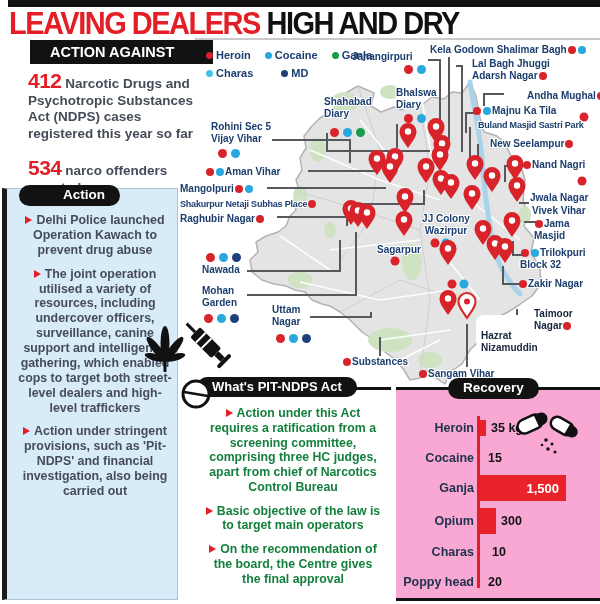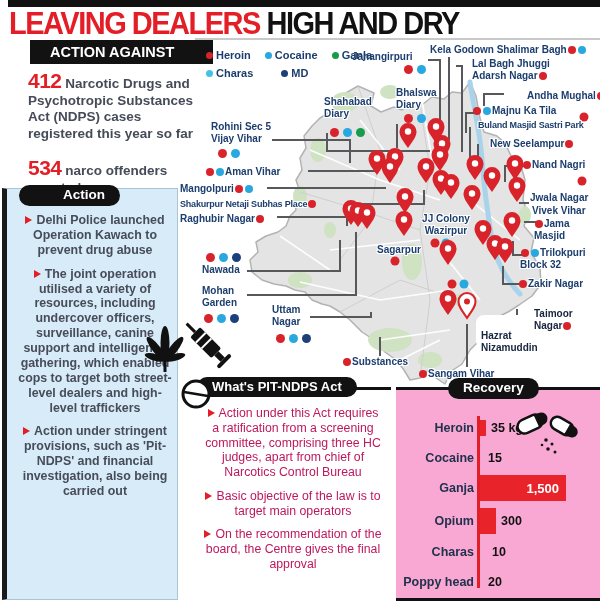--- a/index.html
+++ b/index.html
@@ -43,21 +43,21 @@
   .dotrow{position:absolute;display:flex;gap:4px;z-index:3;}
   .dotrow .dot{width:9px;height:9px;}
   .nowrap{white-space:nowrap;}
   .small{font-size:9px;letter-spacing:-0.2px;}
   .hazbox{position:absolute;left:476px;top:315px;width:102px;height:34px;background:#fff;
           border-radius:8px;z-index:2;}
   
   .pitpanel{position:absolute;left:195px;top:387px;width:196px;height:214px;background:#fff;
             border-top:3px solid #111;box-sizing:border-box;z-index:4;}
   .pitpanel .pill{position:absolute;left:2px;top:-13px;font-size:13px;}
-  .pit-body{position:absolute;left:8px;top:16px;width:180px;color:#be185d;font-weight:400;
+  .pit-body{position:absolute;left:8px;top:16px;width:180px;color:#15803d;font-weight:700;
             font-size:12.3px;line-height:1.2;}
   .recpanel{position:absolute;left:396px;top:387px;width:204px;height:214px;background:#f9a8d4;
             border-top:3px solid #111;border-bottom:3px solid #111;box-sizing:border-box;z-index:4;}
   .recpanel .pill{position:absolute;left:52px;top:-12px;font-size:13.5px;}
   .chart{position:absolute;left:0;top:0;width:100%;height:100%;}
   .caxis{position:absolute;left:81px;top:26px;width:3px;height:172px;background:#e41e26;}
   .crow{position:absolute;left:0;width:100%;height:28px;display:flex;align-items:center;}
   .clabel{width:78px;text-align:right;padding-right:6px;font-size:12.5px;font-weight:700;color:#20324c;}
   .cbar{background:#e8232a;height:16px;position:relative;flex:none;}
   .cbar.big{height:26px;}

